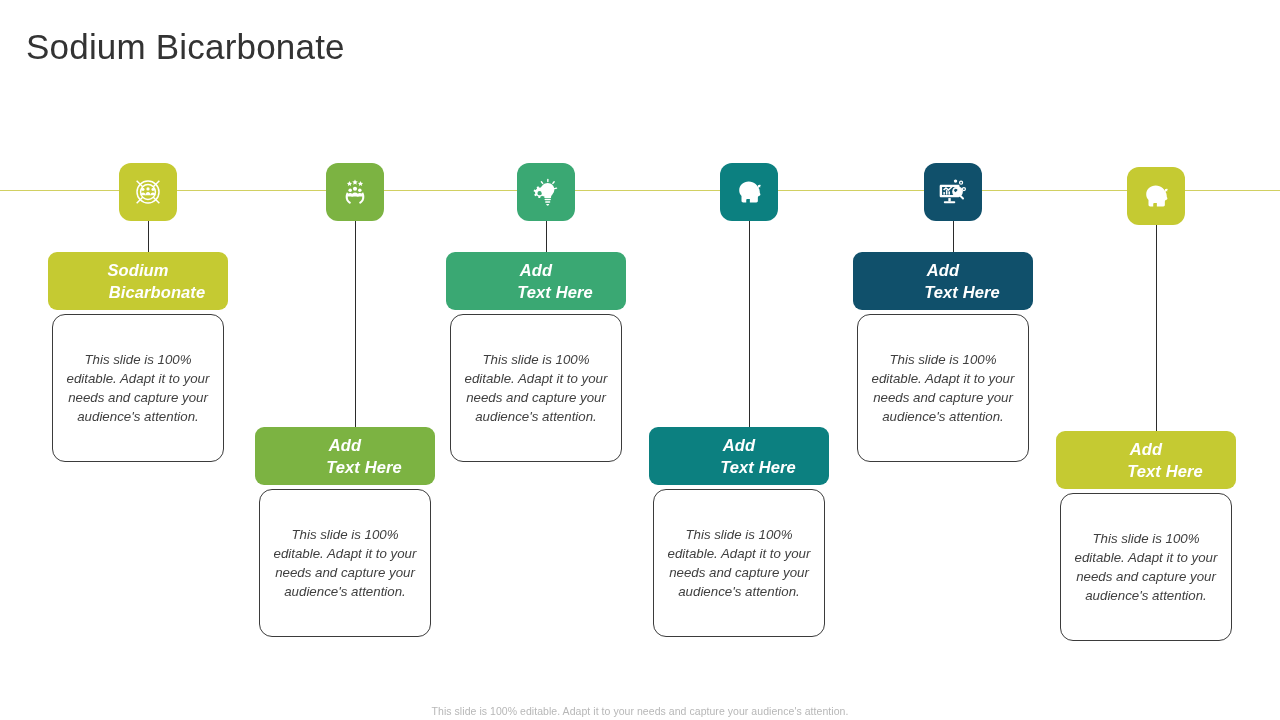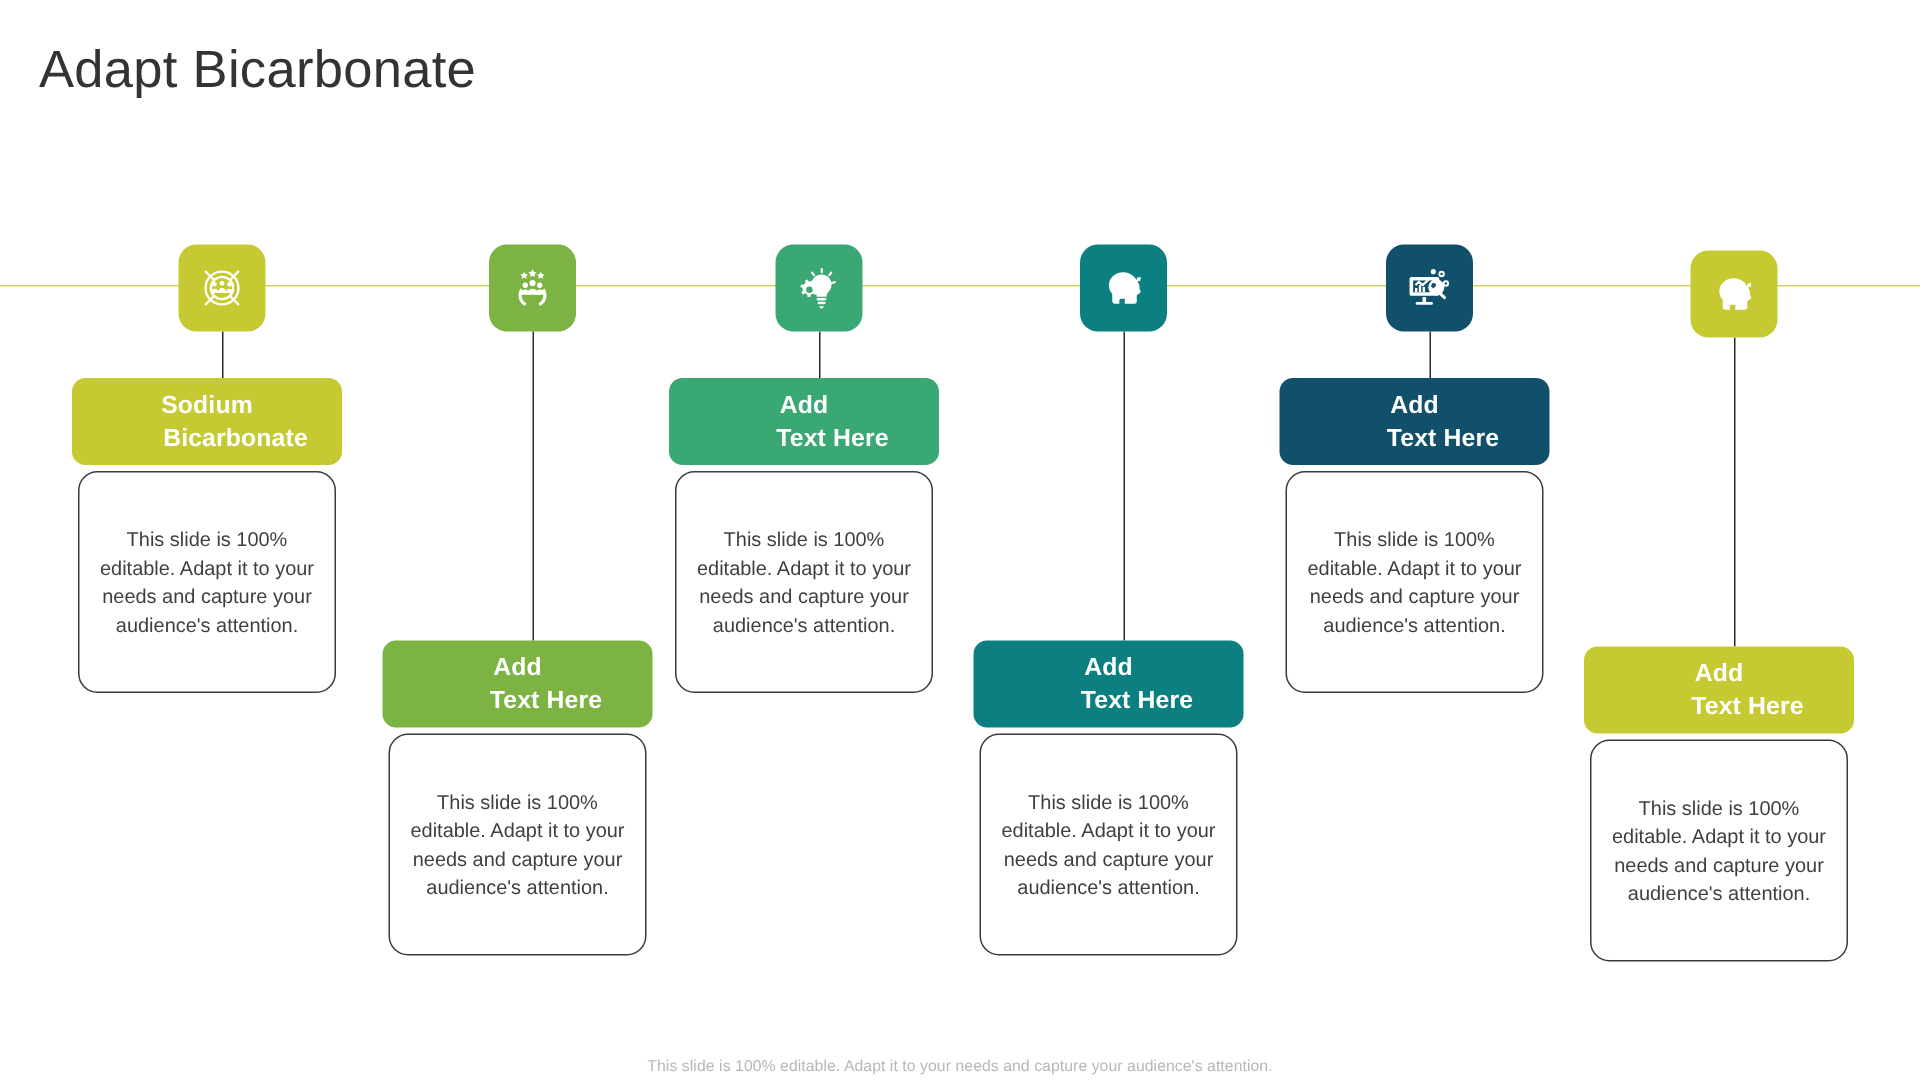--- a/index.html
+++ b/index.html
@@ -14,21 +14,21 @@
     position:absolute;left:26px;top:24px;
     font-size:35px;line-height:46px;color:#333333;
     font-weight:400;letter-spacing:0.2px;white-space:nowrap;
   }
 
   .axis{
     position:absolute;left:0;top:190px;width:1280px;height:1px;
     background:#c9c846;opacity:.85;
   }
 
-  .col{position:absolute;top:0;width:200px;height:631px;}
+  .col{position:absolute;top:0;width:200px;height:631px;font-style:italic;}
 
   .icon-tile{
     position:absolute;width:58px;height:58px;border-radius:12px;
     left:71px;display:flex;align-items:center;justify-content:center;
     box-sizing:border-box;
   }
   .icon-tile svg{display:block;}
 
   .connector{
     position:absolute;width:1px;background:#2b2b2b;left:99.5px;
@@ -58,21 +58,21 @@
   .footer{
     position:absolute;left:0;top:705px;width:1280px;text-align:center;
     font-size:10.5px;color:#b7b7b7;letter-spacing:.05px;
   }
 </style>
 </head>
 <body>
 
 <div id="slide">
 
-  <div class="title">Adapt Bicarbonate</div>
+  <div class="title">Sodium Bicarbonate</div>
 
   <div class="axis" style="background: rgb(201, 200, 70);"></div>
 
   <div id="columns-root">
       <div class="col" style="left: 48px;">
         <div class="connector" style="top: 221px; height: 31px; background: rgb(43, 43, 43);"></div>
         <div class="icon-tile" style="top: 163px; background: rgb(197, 202, 50);">
           <span>
             <svg width="34" height="34" viewBox="0 0 48 48" aria-hidden="true">
       <g fill="none" stroke="#ffffff" stroke-width="2.1">

